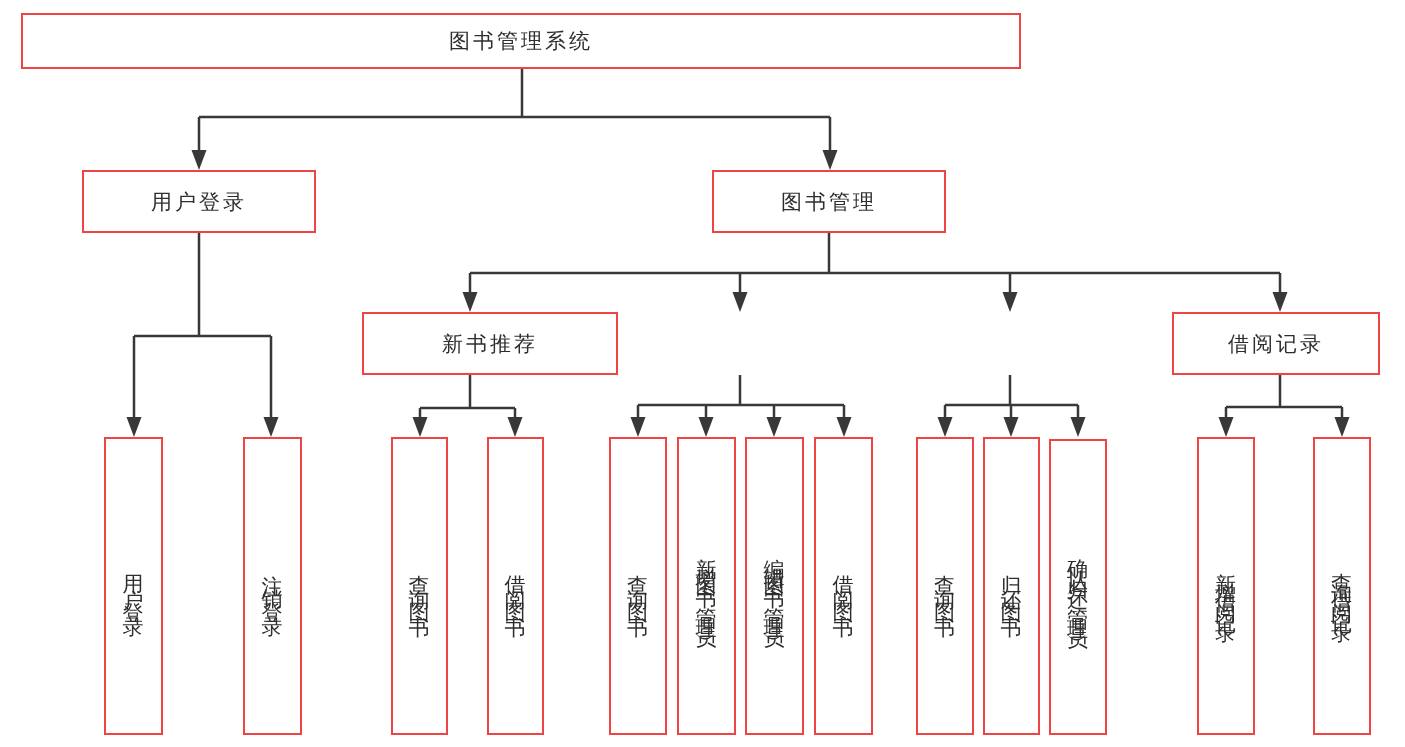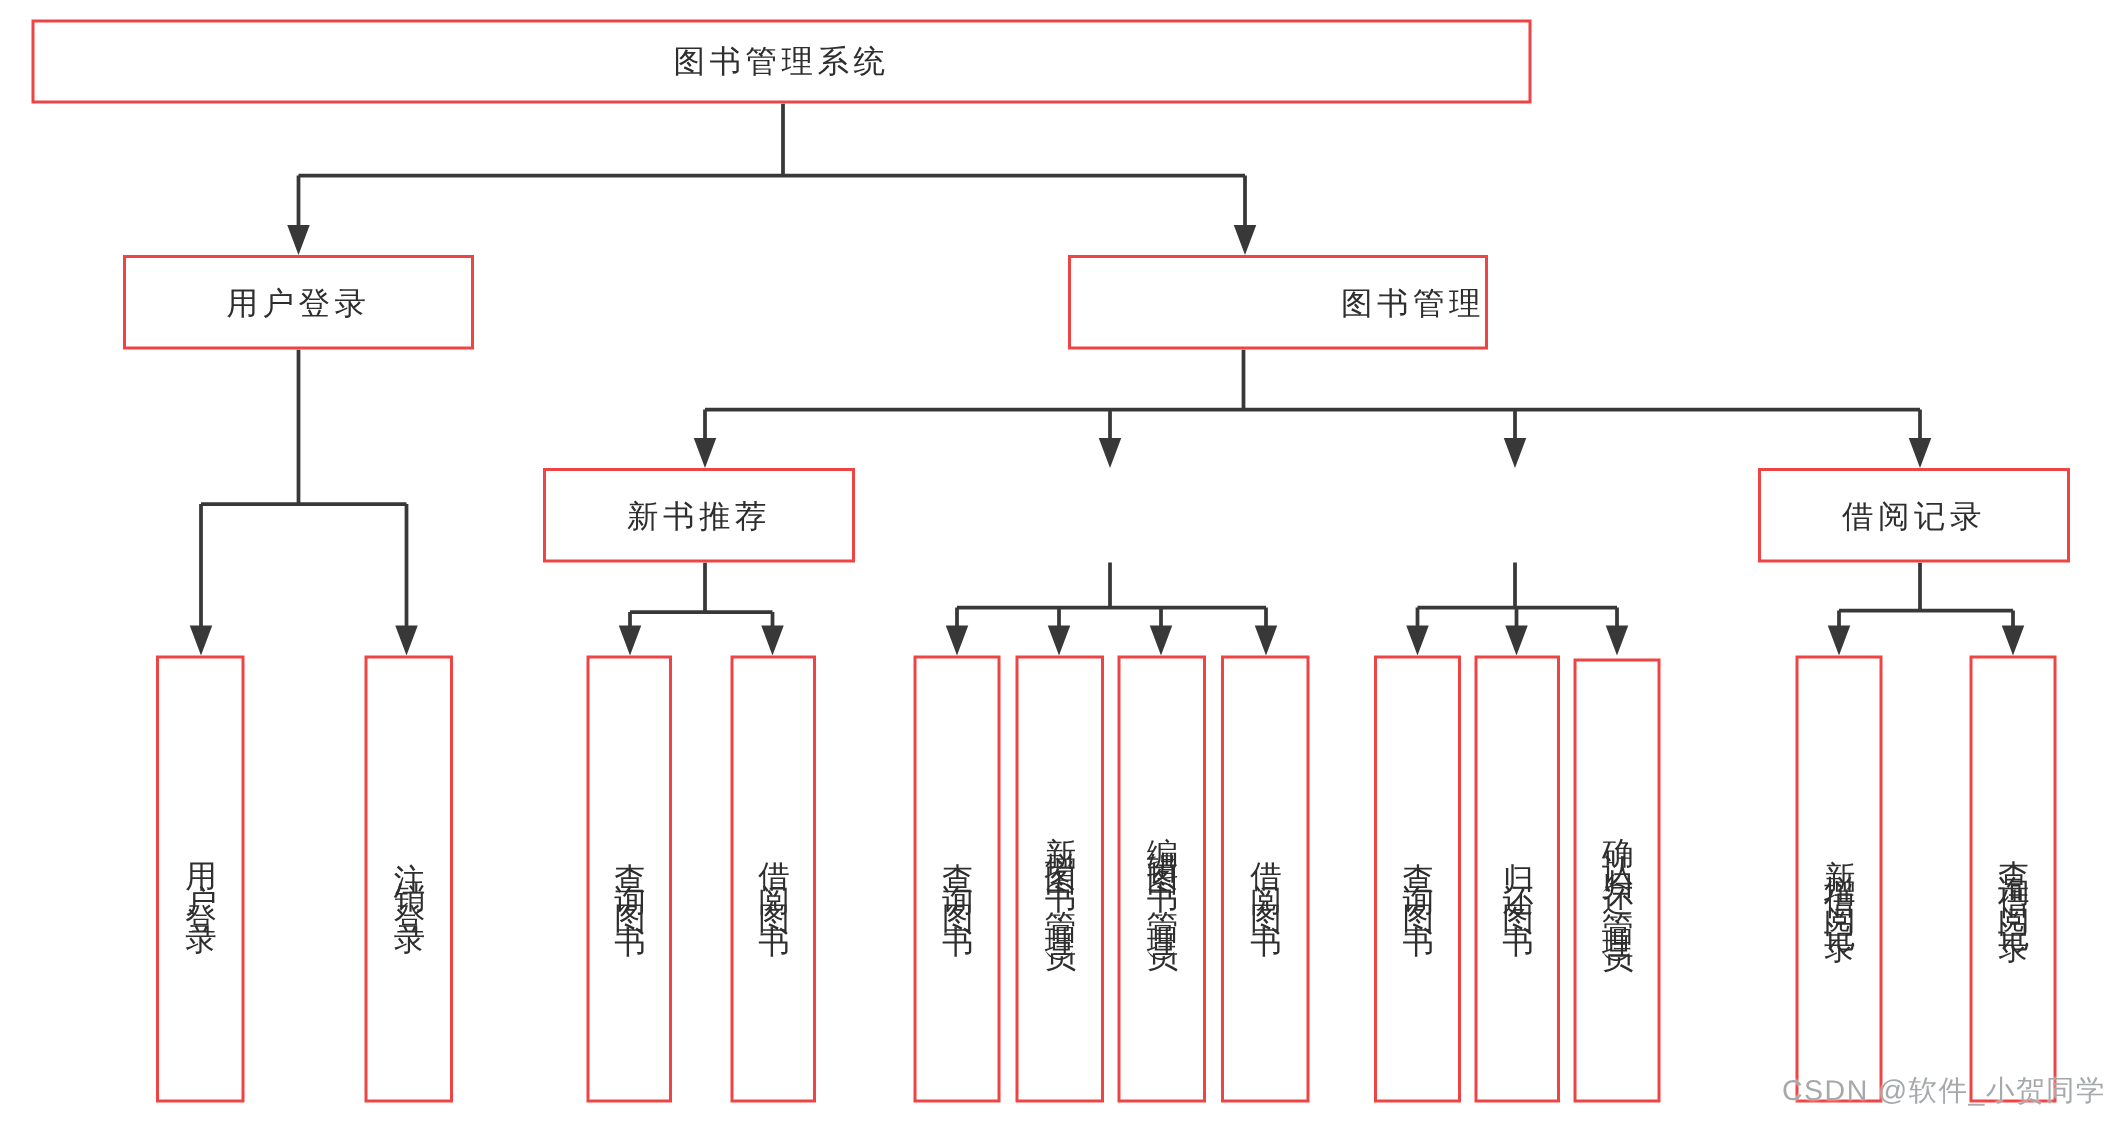--- a/index.html
+++ b/index.html
@@ -64,25 +64,25 @@
     </g>
   </svg>
 
   <div class="node hnode root" style="left:21px;top:13px;width:1000px;height:56px;">
     <span>图书管理系统</span>
   </div>
 
   <div class="node hnode" style="left:82px;top:170px;width:234px;height:63px;">
     <span>用户登录</span>
   </div>
-  <div class="node hnode" style="left:712px;top:170px;width:280px;height:63px;justify-content:flex-end;">
+  <div class="node hnode" style="left:712px;top:170px;width:234px;height:63px;">
     <span>图书管理</span>
   </div>
 
-  <div class="node hnode" style="left:362px;top:312px;width:208px;height:63px;">
+  <div class="node hnode" style="left:362px;top:312px;width:256px;height:63px;">
     <span>新书推荐</span>
   </div>
   <div class="node hnode" style="left:1172px;top:312px;width:208px;height:63px;">
     <span>借阅记录</span>
   </div>
 
   <div class="node vnode" style="left:104px;top:437px;width:59px;height:298px;">
     <span class="vtext s">用户登录</span>
   </div>
   <div class="node vnode" style="left:243px;top:437px;width:59px;height:298px;">
@@ -119,15 +119,14 @@
     <span class="vtext">确认归还（管理员）</span>
   </div>
 
   <div class="node vnode" style="left:1197px;top:437px;width:58px;height:298px;">
     <span class="vtext">新增借阅记录</span>
   </div>
   <div class="node vnode" style="left:1313px;top:437px;width:58px;height:298px;">
     <span class="vtext">查询借阅记录</span>
   </div>
 
-  <div class="watermark">CSDN @软件_小贺同学</div>
 
 </div>
 
 </body></html>

